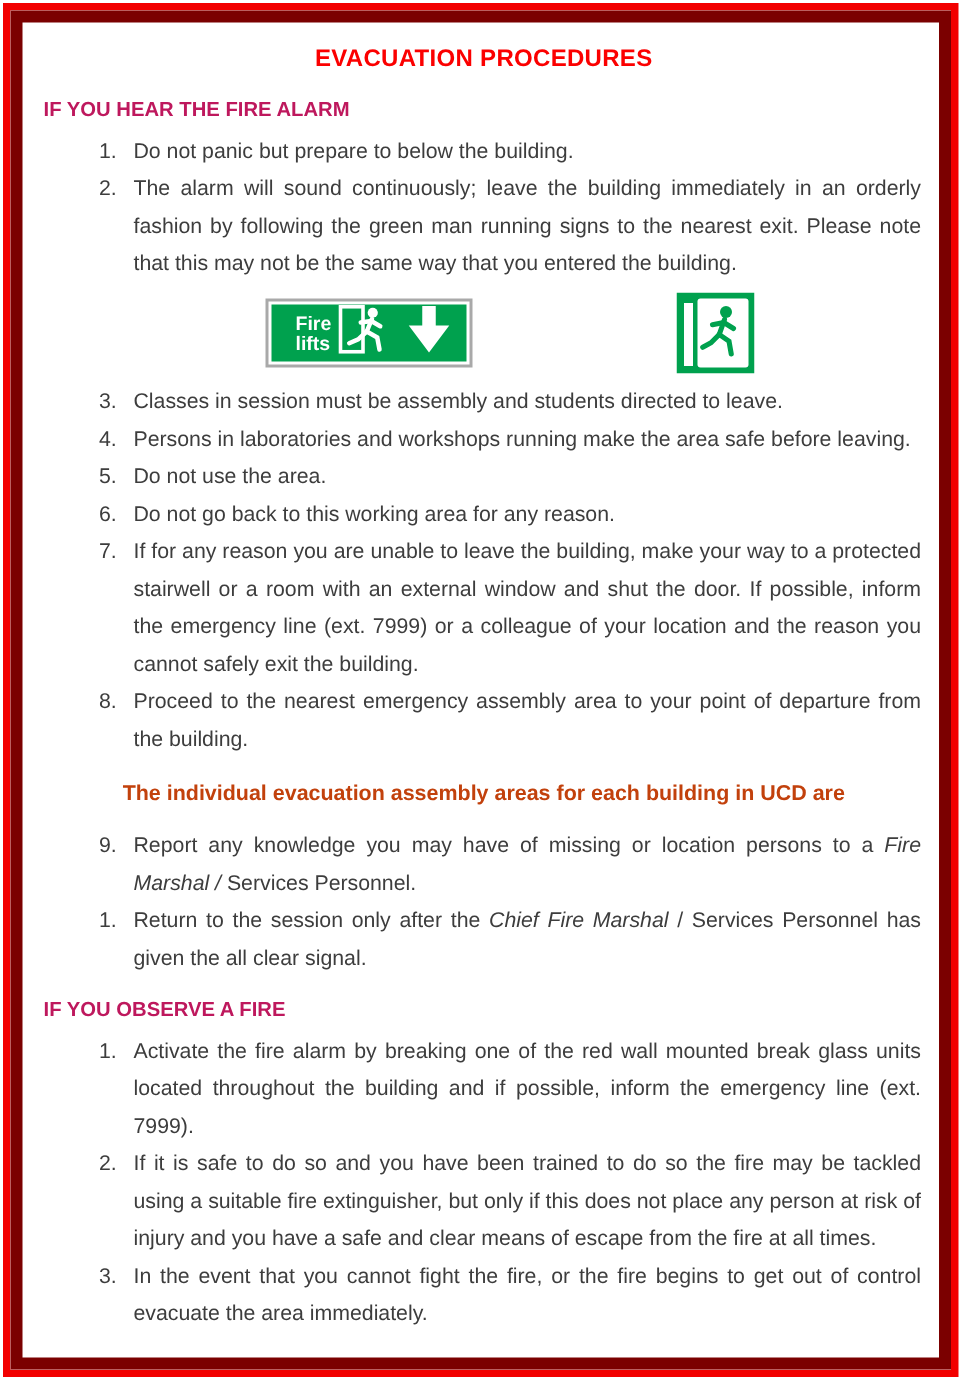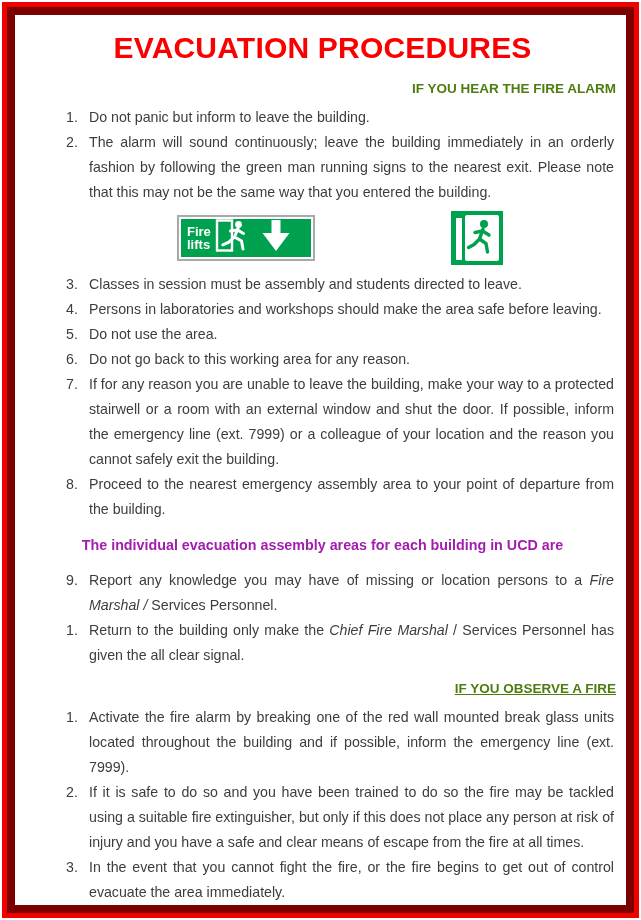--- a/index.html
+++ b/index.html
@@ -20,33 +20,33 @@
     border: 8px solid #7b0000;
     background: #ffffff;
     overflow: hidden;
   }
   .content {
     padding: 8px 10px 0 14px;
   }
   .doc-title {
     text-align: center;
     color: #fb0000;
-    font-size: 30px;
+    font-size: 16px;
     font-weight: bold;
     margin: 8px 0 0 0;
     letter-spacing: 0.2px;
   }
   .section-heading {
-    text-align: right;
-    color: #4d7c0f;
+    text-align: left;
+    color: #be185d;
     font-size: 13.5px;
     font-weight: bold;
     margin: 16px 0 9px 0;
   }
-  .heading-b { margin-top: 13px; text-decoration: underline; }
+  .heading-b { margin-top: 13px; }
   .list {
     padding-left: 37px;
     padding-right: 2px;
   }
   .li {
     display: flex;
     font-size: 14.2px;
     line-height: 25px;
     color: #3d3d3d;
     margin: 0;
@@ -55,21 +55,21 @@
     flex: 0 0 23px;
     white-space: nowrap;
   }
   .li-text {
     flex: 1 1 auto;
     text-align: justify;
   }
   .it { font-style: italic; }
   .note {
     text-align: center;
-    color: #a21caf;
+    color: #c2410c;
     font-size: 14.3px;
     font-weight: bold;
     line-height: 29px;
     margin: 7px 0 6px 0;
   }
   .note-line { padding: 2px 0; }
   .signs-row {
     display: flex;
     align-items: center;
     margin: 6px 0 7px 148px;
@@ -85,21 +85,21 @@
     width: 100%; height: 100%;
     display: flex;
     align-items: center;
     padding: 2px 4px;
   }
   .fire-exit-label {
     color: #ffffff;
     font-weight: bold;
     font-size: 13px;
     line-height: 13px;
-    margin: 0 4px 0 2px;
+    margin: 0 4px 0 12px;
   }
   .exit-square-sign {
     margin-left: 136px;
     width: 52px; height: 54px;
     display: block;
   }
 </style>
 </head>
 <body>
 
@@ -107,21 +107,21 @@
   <div class="frame-inner">
     <div class="content">
 
       <div class="doc-title">EVACUATION PROCEDURES</div>
 
       <div class="section-heading">IF YOU HEAR THE FIRE ALARM</div>
 
       <div class="list">
           <div class="li">
             <span class="num">1.</span>
-            <span class="li-text"><span>Do not panic but inform to leave the building.</span></span>
+            <span class="li-text"><span>Do not panic but prepare to below the building.</span></span>
           </div>
           <div class="li">
             <span class="num">2.</span>
             <span class="li-text"><span>The alarm will sound continuously; leave the building immediately in an orderly fashion by following the green man running signs to the nearest exit. Please note that this may not be the same way that you entered the building.</span></span>
           </div>
         </div>
 
       <div class="signs-row">
         <div class="fire-exit-sign">
           <div class="fire-exit-panel">
@@ -169,21 +169,21 @@
         </span>
       </div>
 
       <div class="list">
           <div class="li">
             <span class="num">3.</span>
             <span class="li-text"><span>Classes in session must be assembly and students directed to leave.</span></span>
           </div>
           <div class="li">
             <span class="num">4.</span>
-            <span class="li-text"><span>Persons in laboratories and workshops should make the area safe before leaving.</span></span>
+            <span class="li-text"><span>Persons in laboratories and workshops running make the area safe before leaving.</span></span>
           </div>
           <div class="li">
             <span class="num">5.</span>
             <span class="li-text"><span>Do not use the area.</span></span>
           </div>
           <div class="li">
             <span class="num">6.</span>
             <span class="li-text"><span>Do not go back to this working area for any reason.</span></span>
           </div>
           <div class="li">
@@ -200,21 +200,21 @@
         <div class="note-line">The individual evacuation assembly areas for each building in UCD are</div>
       </div>
 
       <div class="list">
           <div class="li">
             <span class="num">9.</span>
             <span class="li-text"><span>Report any knowledge you may have of missing or location persons to a </span><span class="it">Fire Marshal /</span><span> Services Personnel.</span></span>
           </div>
           <div class="li">
             <span class="num">1.</span>
-            <span class="li-text"><span>Return to the building only make the </span><span class="it">Chief Fire Marshal</span><span> / Services Personnel has given the all clear signal.</span></span>
+            <span class="li-text"><span>Return to the session only after the </span><span class="it">Chief Fire Marshal</span><span> / Services Personnel has given the all clear signal.</span></span>
           </div>
         </div>
 
       <div class="section-heading heading-b">IF YOU OBSERVE A FIRE</div>
 
       <div class="list">
           <div class="li">
             <span class="num">1.</span>
             <span class="li-text"><span>Activate the fire alarm by breaking one of the red wall mounted break glass units located throughout the building and if possible, inform the emergency line (ext. 7999).</span></span>
           </div>

